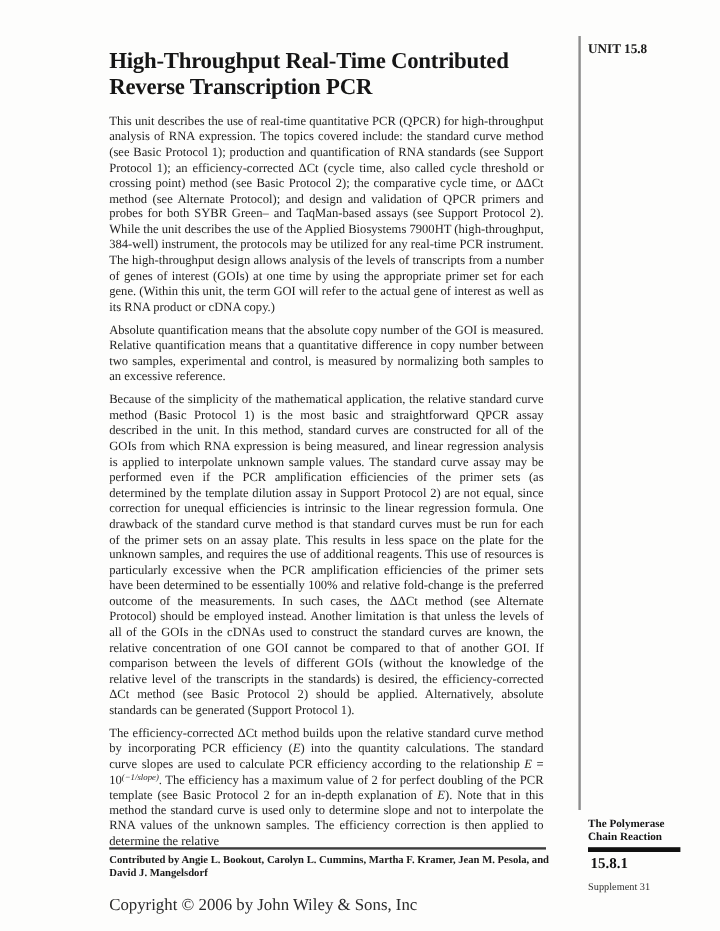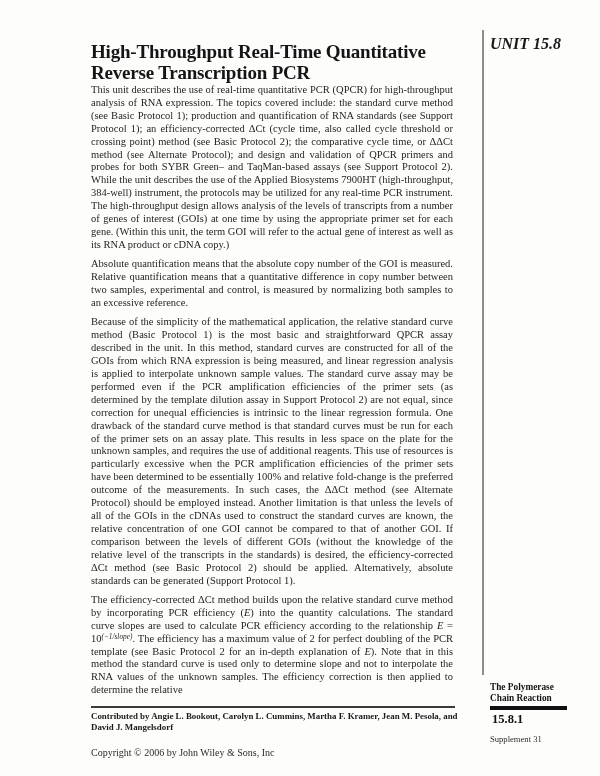--- a/index.html
+++ b/index.html
@@ -19,35 +19,34 @@
     width: 368px;
     font-size: 19px;
     font-weight: bold;
     line-height: 21.5px;
     letter-spacing: -0.2px;
     color: #151515;
   }
   .unit-label {
     position: absolute;
     left: 490px; top: 35px;
-    font-size: 16px;
+    font-size: 11px;
     font-weight: bold;
-    font-style: italic;
     color: #1a1a1a;
     white-space: nowrap;
   }
   .vertical-divider {
     position: absolute;
     left: 482px; top: 30px;
     width: 2px; height: 645px;
     background: #8d8d8d;
   }
   .body-col {
     position: absolute;
-    left: 91px; top: 84px;
+    left: 91px; top: 96px;
     width: 362px;
     font-size: 10.5px;
     line-height: 12.9px;
     text-align: justify;
     color: #1e1e1e;
   }
   .body-col p { margin: 0 0 6.5px 0; }
   .part-italic { font-style: italic; }
   sup.part-sup {
     font-style: italic;
@@ -74,21 +73,21 @@
   .citation-line {
     position: absolute;
     left: 91px; top: 735px;
     font-size: 8.5px;
     color: #2a2a2a;
     white-space: nowrap;
   }
   .copyright-line {
     position: absolute;
     left: 91px; top: 747px;
-    font-size: 10px;
+    font-size: 14px;
     color: #2a2a2a;
     white-space: nowrap;
   }
   .sidebar-section {
     position: absolute;
     left: 490px; top: 682px;
     width: 86px;
     font-size: 9.3px;
     font-weight: bold;
     line-height: 10.8px;
@@ -113,21 +112,21 @@
     font-size: 8.6px;
     color: #2e2e2e;
     white-space: nowrap;
   }
 </style>
 </head>
 <body>
 
 <div class="page">
 
-  <h1 class="page-title">High-Throughput Real-Time Quantitative Reverse Transcription PCR</h1>
+  <h1 class="page-title">High-Throughput Real-Time Contributed Reverse Transcription PCR</h1>
 
   <div class="unit-label">UNIT 15.8</div>
 
   <div class="vertical-divider"></div>
 
   <div class="body-col">
     <p>This unit describes the use of real-time quantitative PCR (QPCR) for high-throughput analysis of RNA expression. The topics covered include: the standard curve method (see Basic Protocol 1); production and quantification of RNA standards (see Support Protocol 1); an efficiency-corrected ΔCt (cycle time, also called cycle threshold or crossing point) method (see Basic Protocol 2); the comparative cycle time, or ΔΔCt method (see Alternate Protocol); and design and validation of QPCR primers and probes for both SYBR Green– and TaqMan-based assays (see Support Protocol 2). While the unit describes the use of the Applied Biosystems 7900HT (high-throughput, 384-well) instrument, the protocols may be utilized for any real-time PCR instrument. The high-throughput design allows analysis of the levels of transcripts from a number of genes of interest (GOIs) at one time by using the appropriate primer set for each gene. (Within this unit, the term GOI will refer to the actual gene of interest as well as its RNA product or cDNA copy.)</p>
     <p>Absolute quantification means that the absolute copy number of the GOI is measured. Relative quantification means that a quantitative difference in copy number between two samples, experimental and control, is measured by normalizing both samples to an excessive reference.</p>
     <p>Because of the simplicity of the mathematical application, the relative standard curve method (Basic Protocol 1) is the most basic and straightforward QPCR assay described in the unit. In this method, standard curves are constructed for all of the GOIs from which RNA expression is being measured, and linear regression analysis is applied to interpolate unknown sample values. The standard curve assay may be performed even if the PCR amplification efficiencies of the primer sets (as determined by the template dilution assay in Support Protocol 2) are not equal, since correction for unequal efficiencies is intrinsic to the linear regression formula. One drawback of the standard curve method is that standard curves must be run for each of the primer sets on an assay plate. This results in less space on the plate for the unknown samples, and requires the use of additional reagents. This use of resources is particularly excessive when the PCR amplification efficiencies of the primer sets have been determined to be essentially 100% and relative fold-change is the preferred outcome of the measurements. In such cases, the ΔΔCt method (see Alternate Protocol) should be employed instead. Another limitation is that unless the levels of all of the GOIs in the cDNAs used to construct the standard curves are known, the relative concentration of one GOI cannot be compared to that of another GOI. If comparison between the levels of different GOIs (without the knowledge of the relative level of the transcripts in the standards) is desired, the efficiency-corrected ΔCt method (see Basic Protocol 2) should be applied. Alternatively, absolute standards can be generated (Support Protocol 1).</p>
     <p><span>The efficiency-corrected ΔCt method builds upon the relative standard curve method by incorporating PCR efficiency (</span><span class="part-italic">E</span><span>) into the quantity calculations. The standard curve slopes are used to calculate PCR efficiency according to the relationship </span><span class="part-italic">E</span><span> = 10</span><sup class="part-sup">(−1/slope)</sup><span>. The efficiency has a maximum value of 2 for perfect doubling of the PCR template (see Basic Protocol 2 for an in-depth explanation of </span><span class="part-italic">E</span><span>). Note that in this method the standard curve is used only to determine slope and not to interpolate the RNA values of the unknown samples. The efficiency correction is then applied to determine the relative</span></p>

